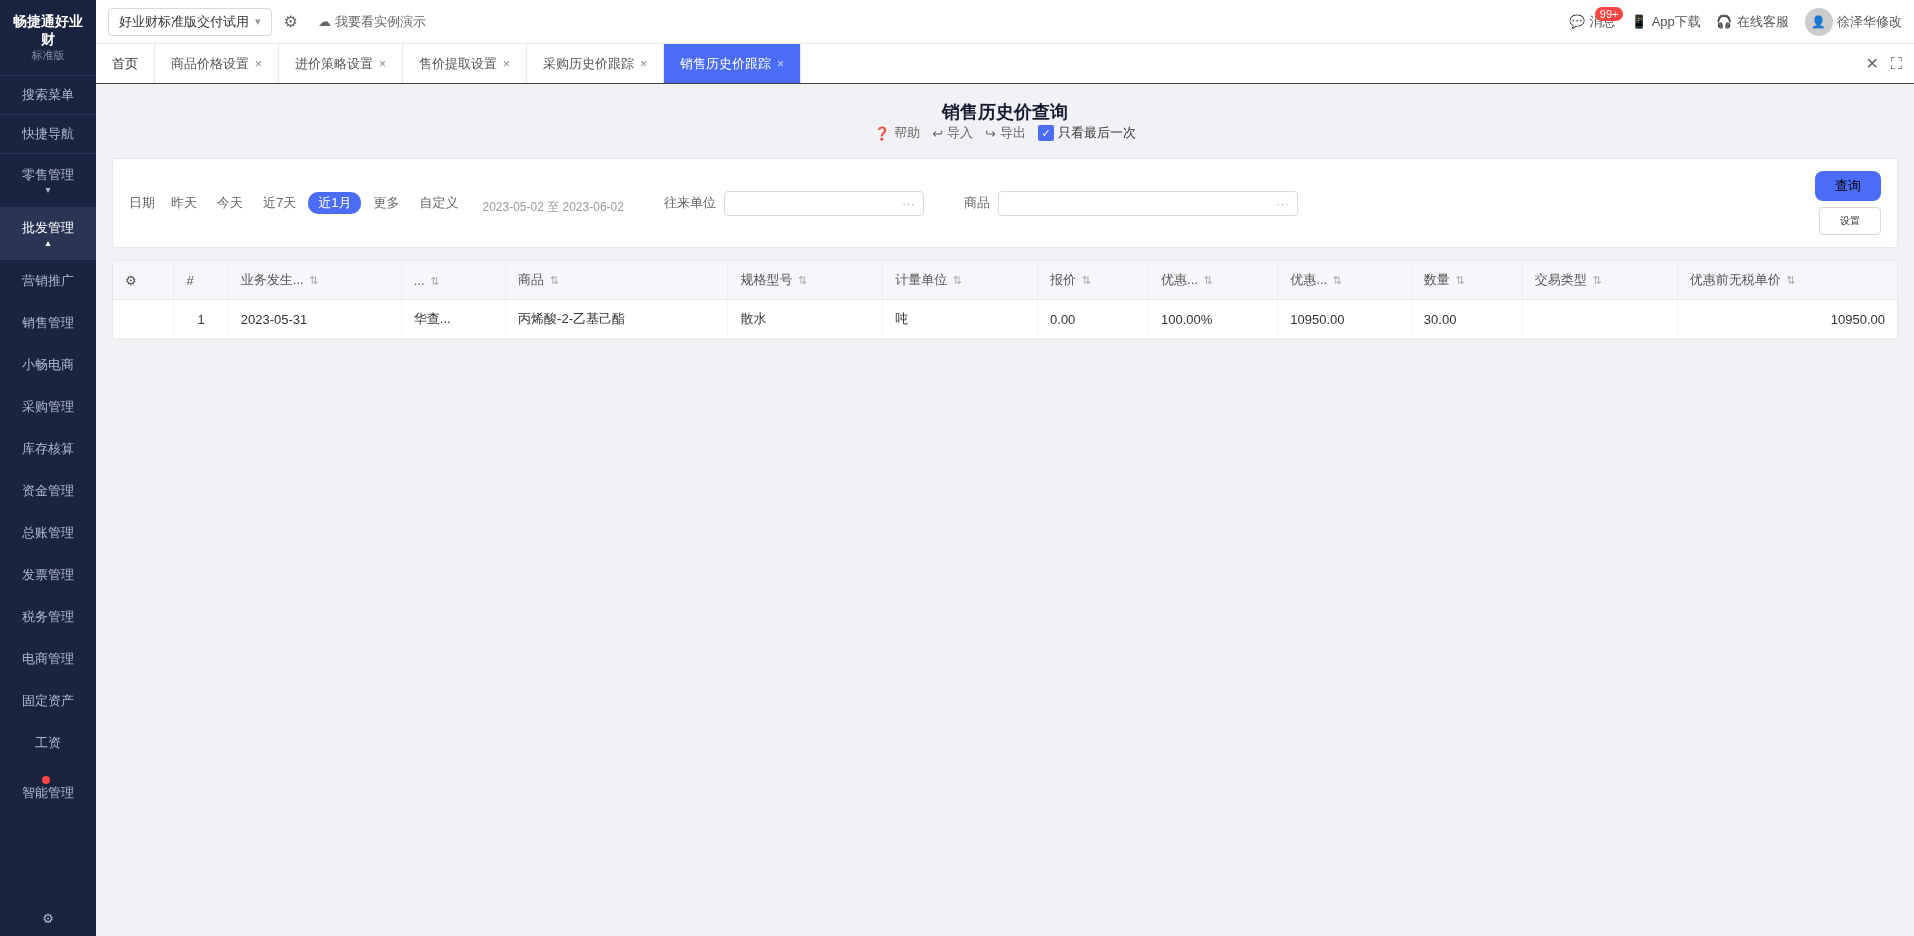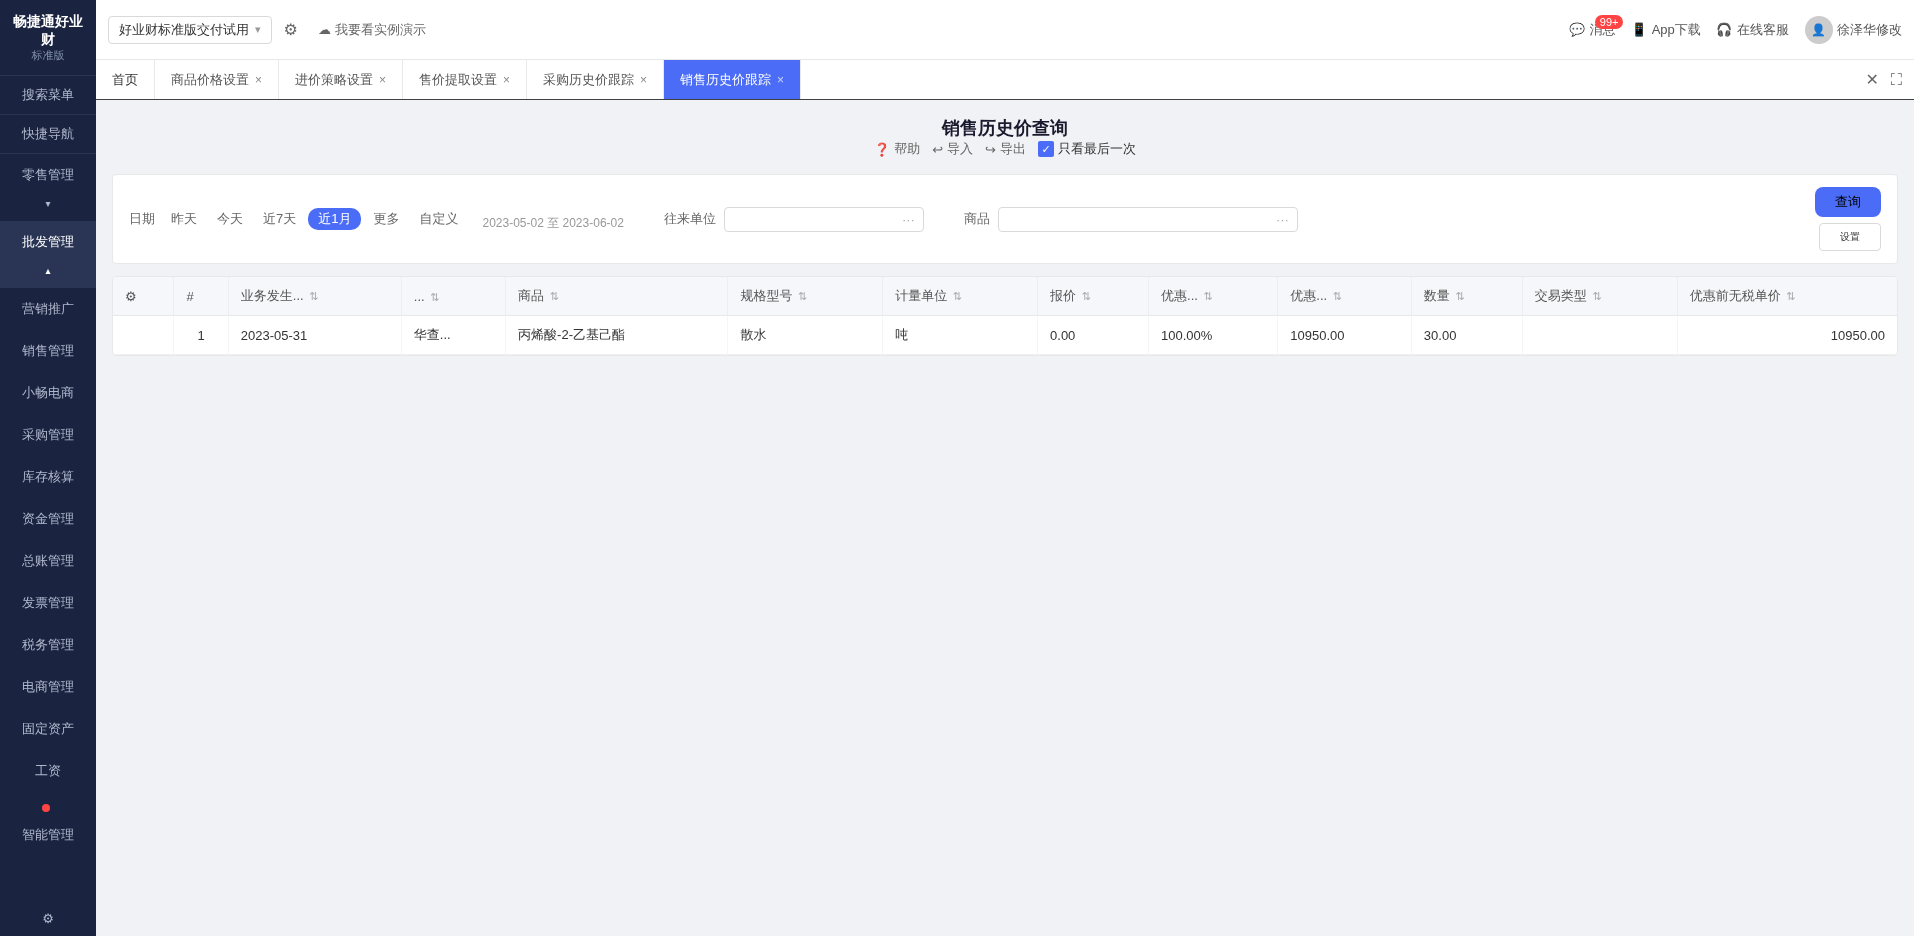--- a/index.html
+++ b/index.html
@@ -5,29 +5,29 @@
     * { box-sizing: border-box; margin: 0; padding: 0; }
     body { font-family: "Microsoft YaHei", "PingFang SC", sans-serif; font-size: 13px; background: #f0f2f5; display: flex; height: 100vh; overflow: hidden; }
 
     
     .sidebar { width: 96px; background: #1a2340; color: #b0b8cc; display: flex; flex-direction: column; height: 100vh; flex-shrink: 0; }
     .sidebar-logo { padding: 12px 8px; border-bottom: 1px solid #2a3555; text-align: center; }
     .sidebar-logo .logo-text { color: #fff; font-size: 14px; font-weight: bold; line-height: 1.3; }
     .sidebar-logo .logo-sub { color: #8090aa; font-size: 11px; }
     .sidebar-search { padding: 10px 8px; border-bottom: 1px solid #2a3555; text-align: center; cursor: pointer; color: #b0b8cc; font-size: 13px; }
     .sidebar-nav { padding: 10px 8px; border-bottom: 1px solid #2a3555; text-align: center; cursor: pointer; color: #b0b8cc; font-size: 13px; }
-    .sidebar-item { padding: 12px 8px; text-align: right; cursor: pointer; color: #b0b8cc; font-size: 13px; display: flex; flex-direction: column; align-items: center; gap: 14px; position: relative; }
+    .sidebar-item { padding: 12px 8px; text-align: right; cursor: pointer; color: #b0b8cc; font-size: 13px; display: flex; flex-direction: column; align-items: center; gap: 0; position: relative; }
     .sidebar-item.active { color: #fff; background: #2a3555; }
     .sidebar-bottom { margin-top: auto; padding: 10px 8px; text-align: center; cursor: pointer; color: #b0b8cc; }
 
     
     .main { flex: 1; display: flex; flex-direction: column; background: #f0f2f5; min-width: 0; }
 
     
-    .topbar { background: #fff; border-bottom: 1px solid #e8e8e8; display: flex; align-items: center; padding: 0 12px; height: 60px; flex-shrink: 0; gap: 8px; }
+    .topbar { background: #fff; border-bottom: 1px solid #e8e8e8; display: flex; align-items: center; padding: 0 12px; height: 44px; flex-shrink: 0; gap: 8px; }
     .topbar-selector { display: flex; align-items: center; gap: 6px; padding: 4px 10px; border: 1px solid #d9d9d9; border-radius: 4px; cursor: pointer; font-size: 13px; color: #333; min-width: 160px; }
     .topbar-selector .chevron { color: #999; font-size: 11px; }
     .topbar-gear { color: #666; cursor: pointer; font-size: 16px; padding: 4px; }
     .topbar-demo { display: flex; align-items: center; gap: 4px; color: #666; font-size: 13px; cursor: pointer; margin-left: 8px; }
     .topbar-right { margin-left: auto; display: flex; align-items: center; gap: 16px; }
     .topbar-right-item { display: flex; align-items: center; gap: 4px; color: #555; font-size: 13px; cursor: pointer; position: relative; }
     .badge { background: #ff4444; color: #fff; font-size: 11px; border-radius: 10px; padding: 1px 5px; position: absolute; top: -6px; right: -8px; min-width: 18px; text-align: center; }
     .avatar { width: 28px; height: 28px; border-radius: 50%; background: #ccc; display: flex; align-items: center; justify-content: center; color: #fff; font-size: 12px; }
 
     

